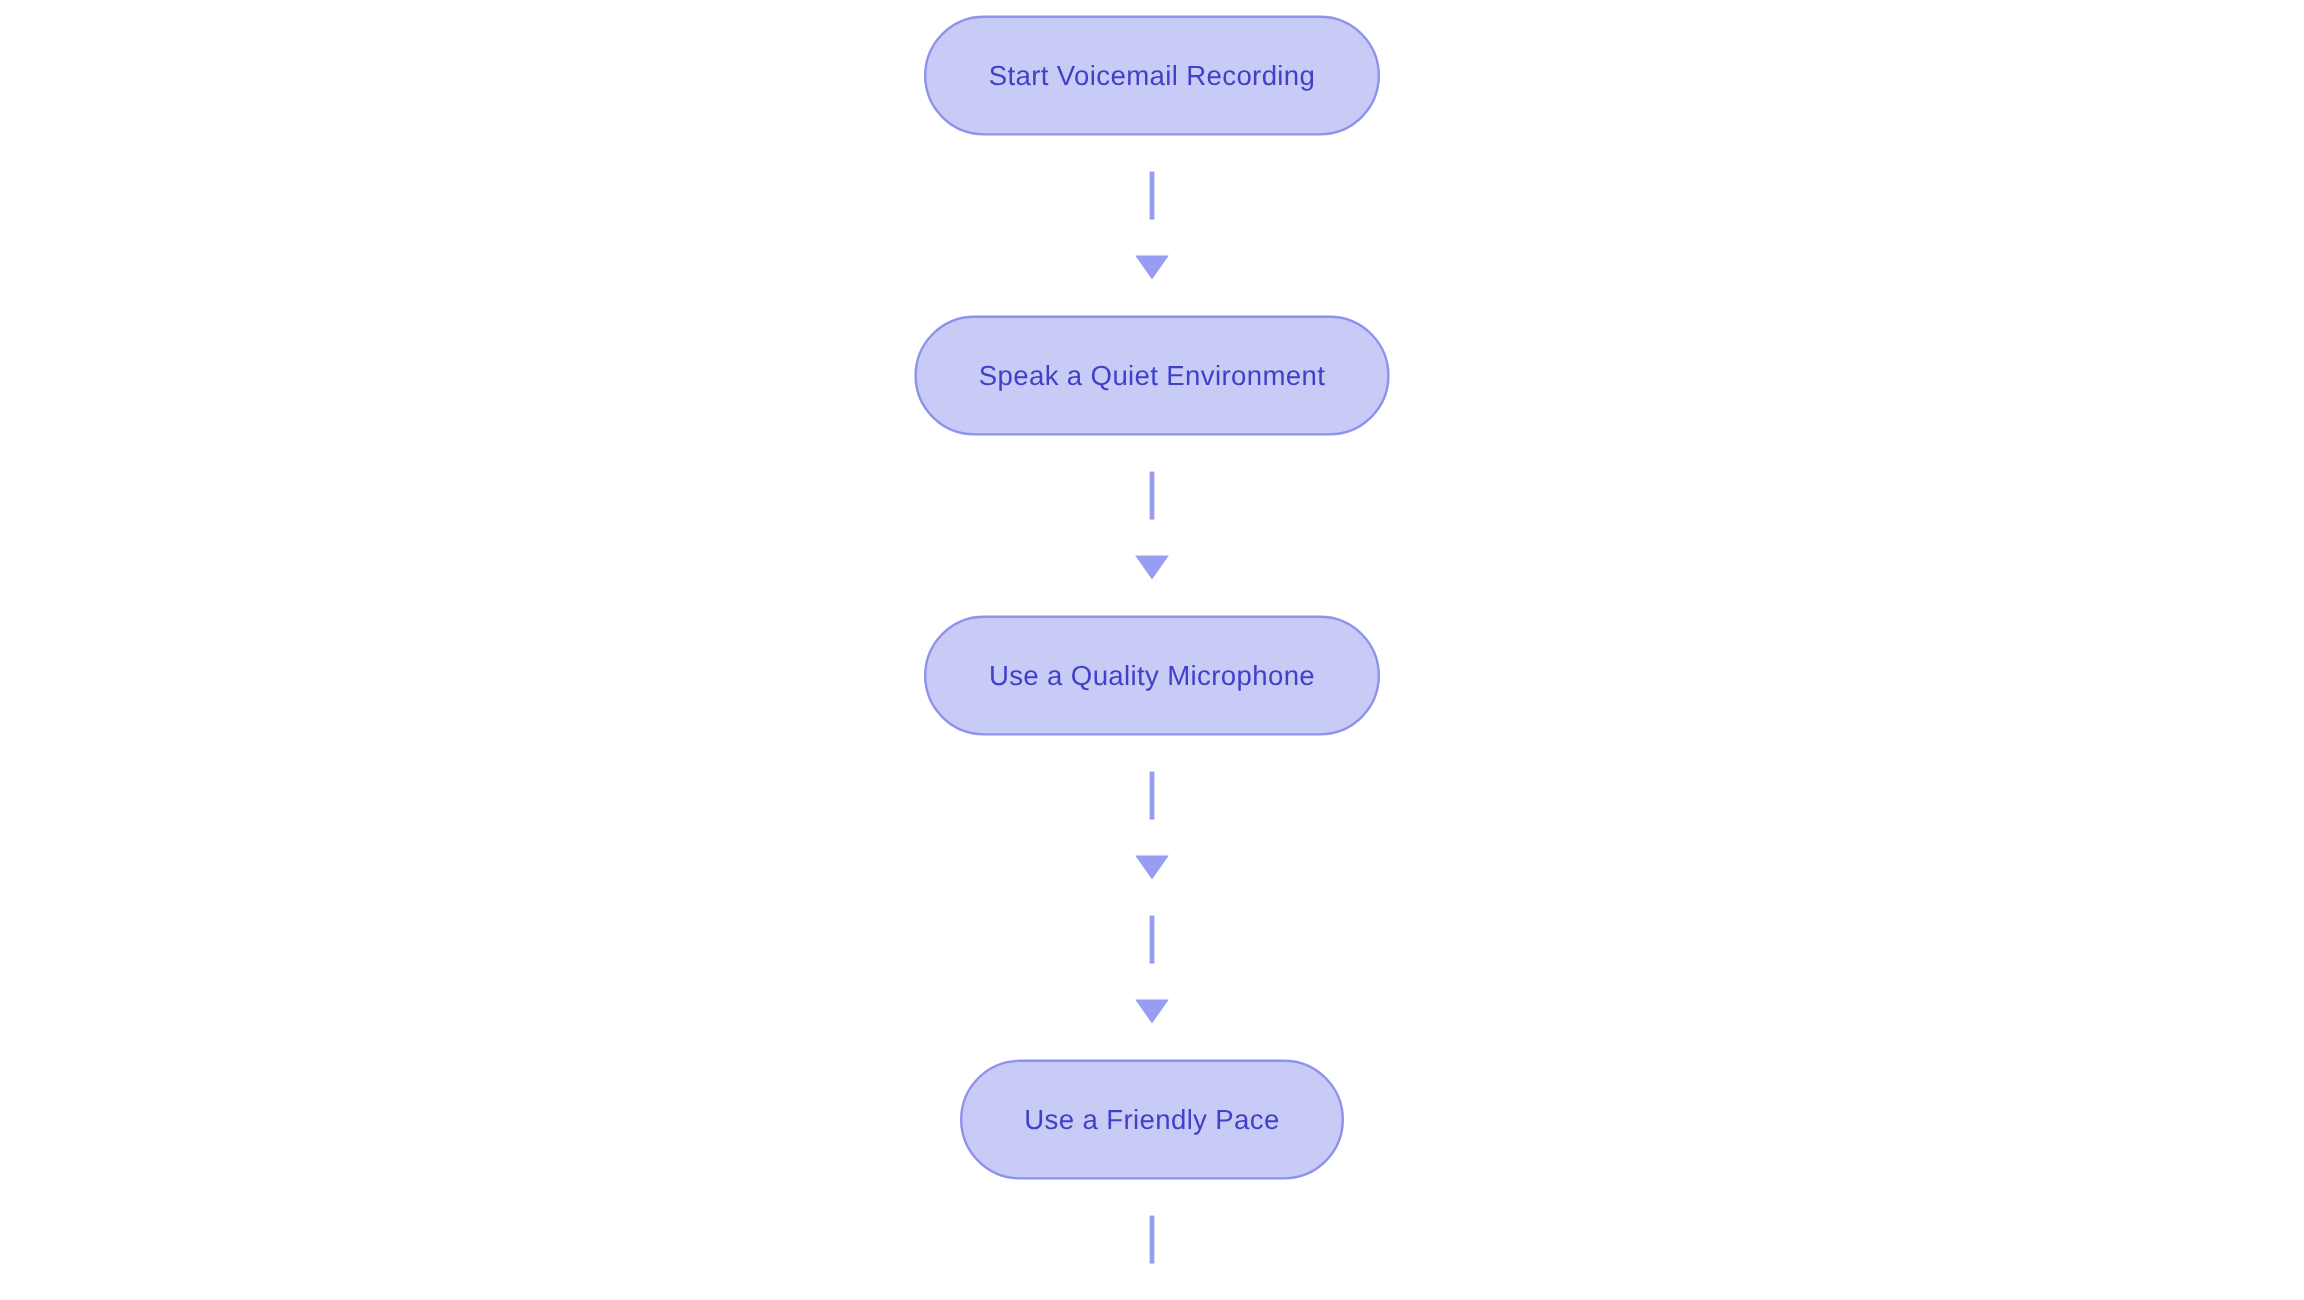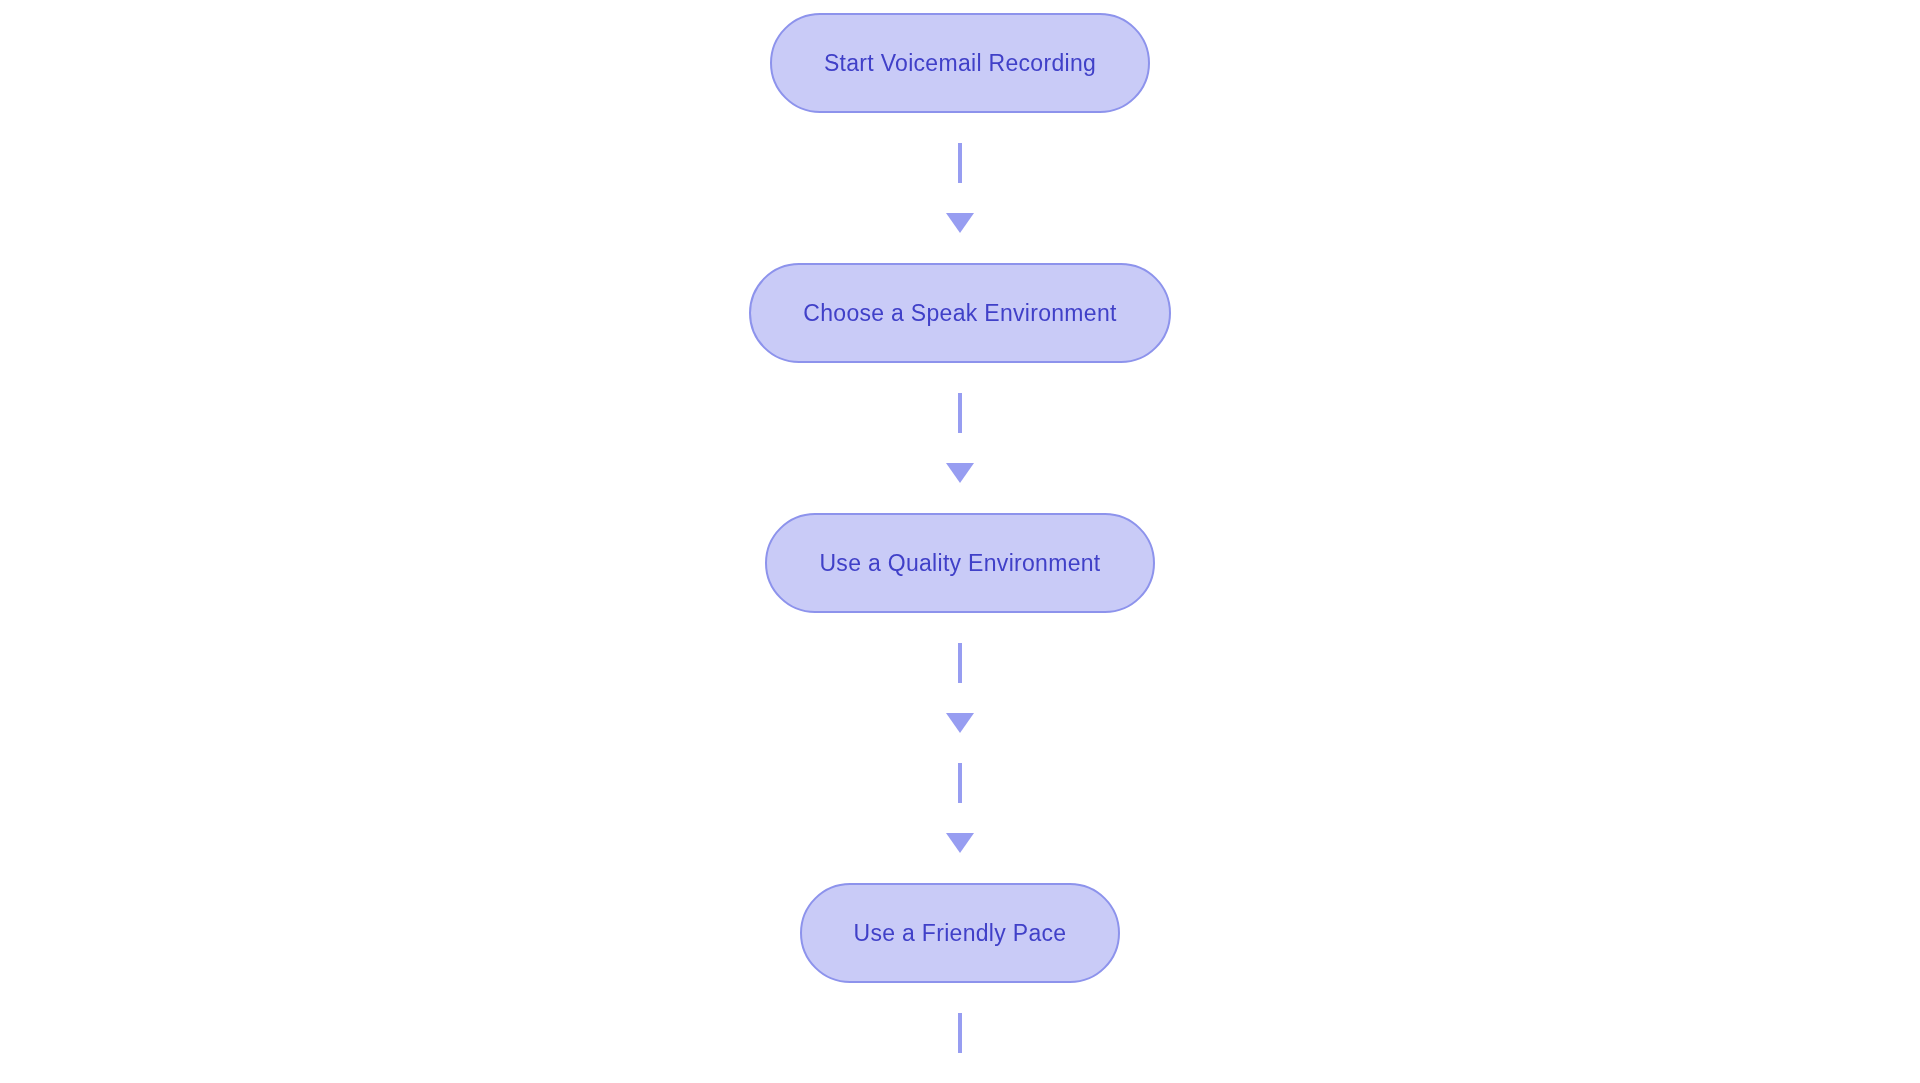--- a/index.html
+++ b/index.html
@@ -70,30 +70,30 @@
   <div class="flow-node">
     <span>Start Voicemail Recording</span>
   </div>
 
   <div class="connector">
     <div class="line"></div>
     <div class="head"></div>
   </div>
 
   <div class="flow-node">
-    <span>Choose a Speak Environment</span>
+    <span>Speak a Quiet Environment</span>
   </div>
 
   <div class="connector">
     <div class="line"></div>
     <div class="head"></div>
   </div>
 
   <div class="flow-node">
-    <span>Use a Quality Environment</span>
+    <span>Use a Quality Microphone</span>
   </div>
 
   <div class="connector">
     <div class="line"></div>
     <div class="head"></div>
   </div>
 
 
   <div class="connector">
     <div class="line"></div>

